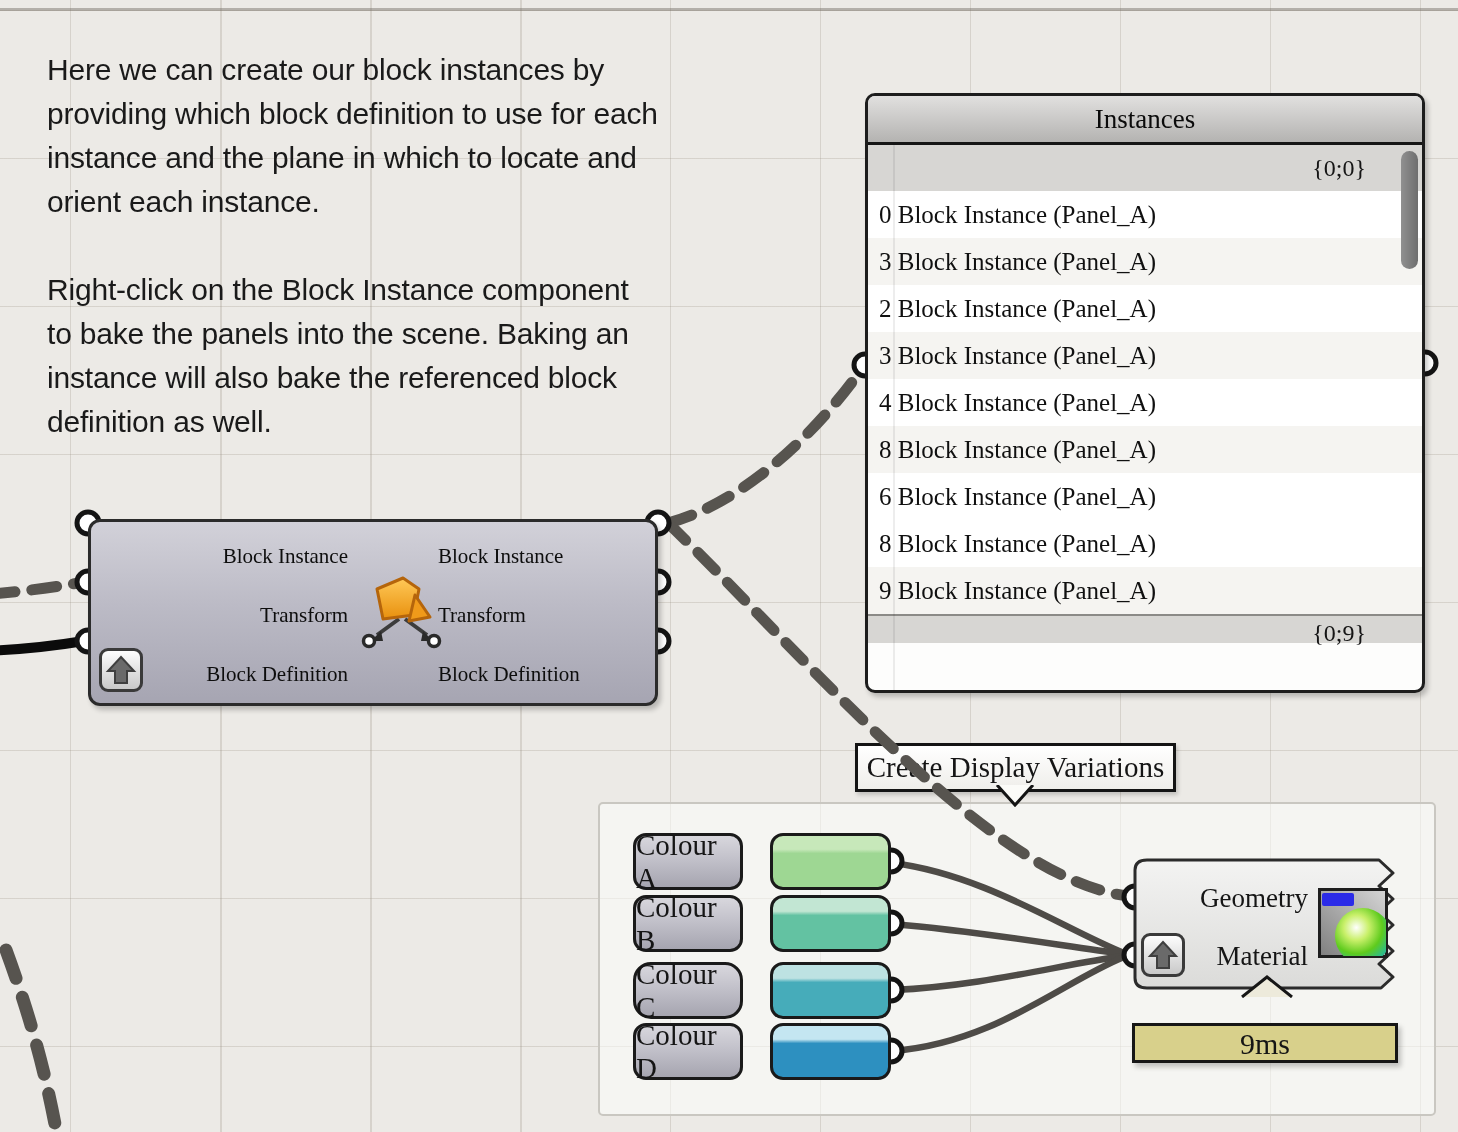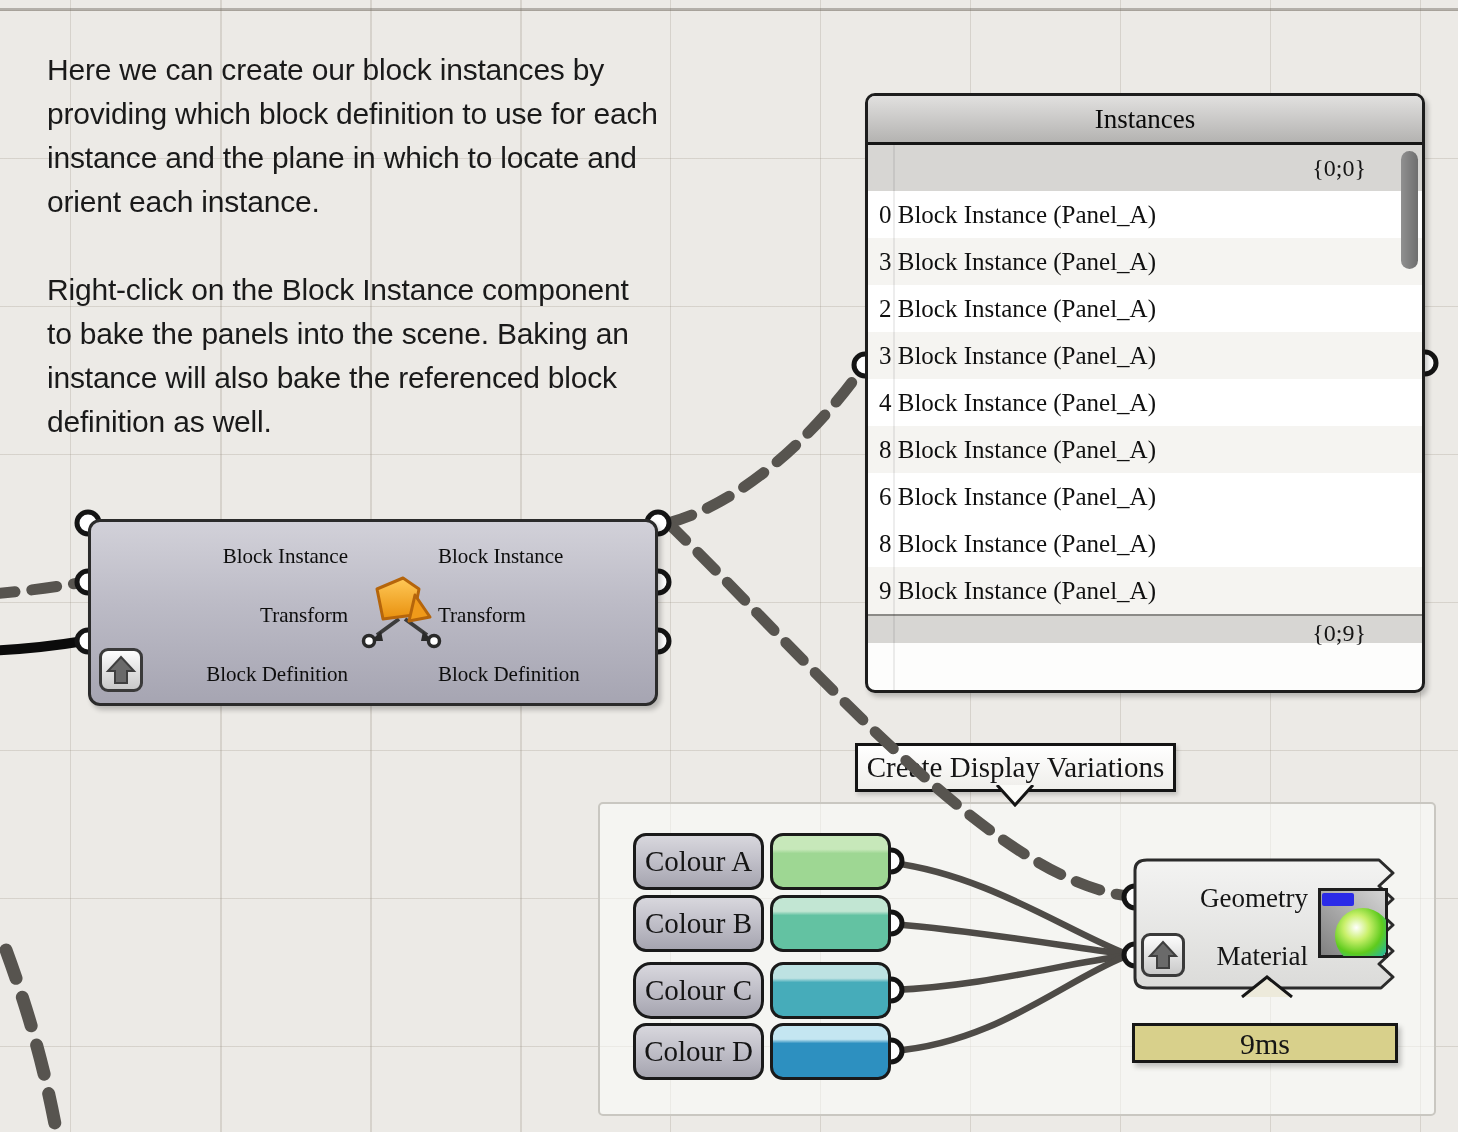--- a/index.html
+++ b/index.html
@@ -51,21 +51,21 @@
   .path-row{height:46px;line-height:46px;background:#D7D6D3;text-align:right;
     padding-right:56px;font-size:24px;}
   .prow{height:47px;line-height:47px;padding-left:11px;font-size:25px;color:#101010;background:#FFFFFF;}
   .prow.alt{background:#F5F4F1;}
   .panel-bottom{height:27px;border-top:2px solid #8B8A87;background:#D7D6D3;text-align:right;
     padding-right:56px;font-size:24px;line-height:34px;}
   .panel-innerline{position:absolute;left:25px;top:49px;width:2px;height:546px;background:rgba(0,0,0,.07);z-index:7;}
   .scroll-thumb{position:absolute;right:4px;top:55px;width:17px;height:118px;border-radius:9px;z-index:7;
     background:linear-gradient(to right,#909090,#6E6E6E);}
   
-  .cp-label{position:absolute;left:633px;width:131px;height:57px;z-index:5;box-sizing:border-box;
+  .cp-label{position:absolute;left:633px;width:110px;height:57px;z-index:5;box-sizing:border-box;
     border:3px solid #1A1A1A;border-radius:13px;background:linear-gradient(#D8D7DD 0%,#C2C1CA 45%,#A6A5B0 100%);
     display:flex;align-items:center;justify-content:center;font-size:29px;}
   .cp-swatch{position:absolute;left:770px;width:121px;height:57px;z-index:5;box-sizing:border-box;
     border:3px solid #1A1A1A;border-radius:13px;}
   
   .pv-label{position:absolute;z-index:6;left:1150px;width:158px;height:30px;line-height:30px;
     text-align:right;font-size:27px;}
   .balloon{position:absolute;left:1132px;top:993px;width:266px;height:40px;z-index:6;box-sizing:border-box;
     background:#D8D08B;border:3px solid #161616;text-align:center;font-size:30px;line-height:35px;}
   .balloon-tail{position:absolute;left:1238px;top:974px;z-index:7;}

